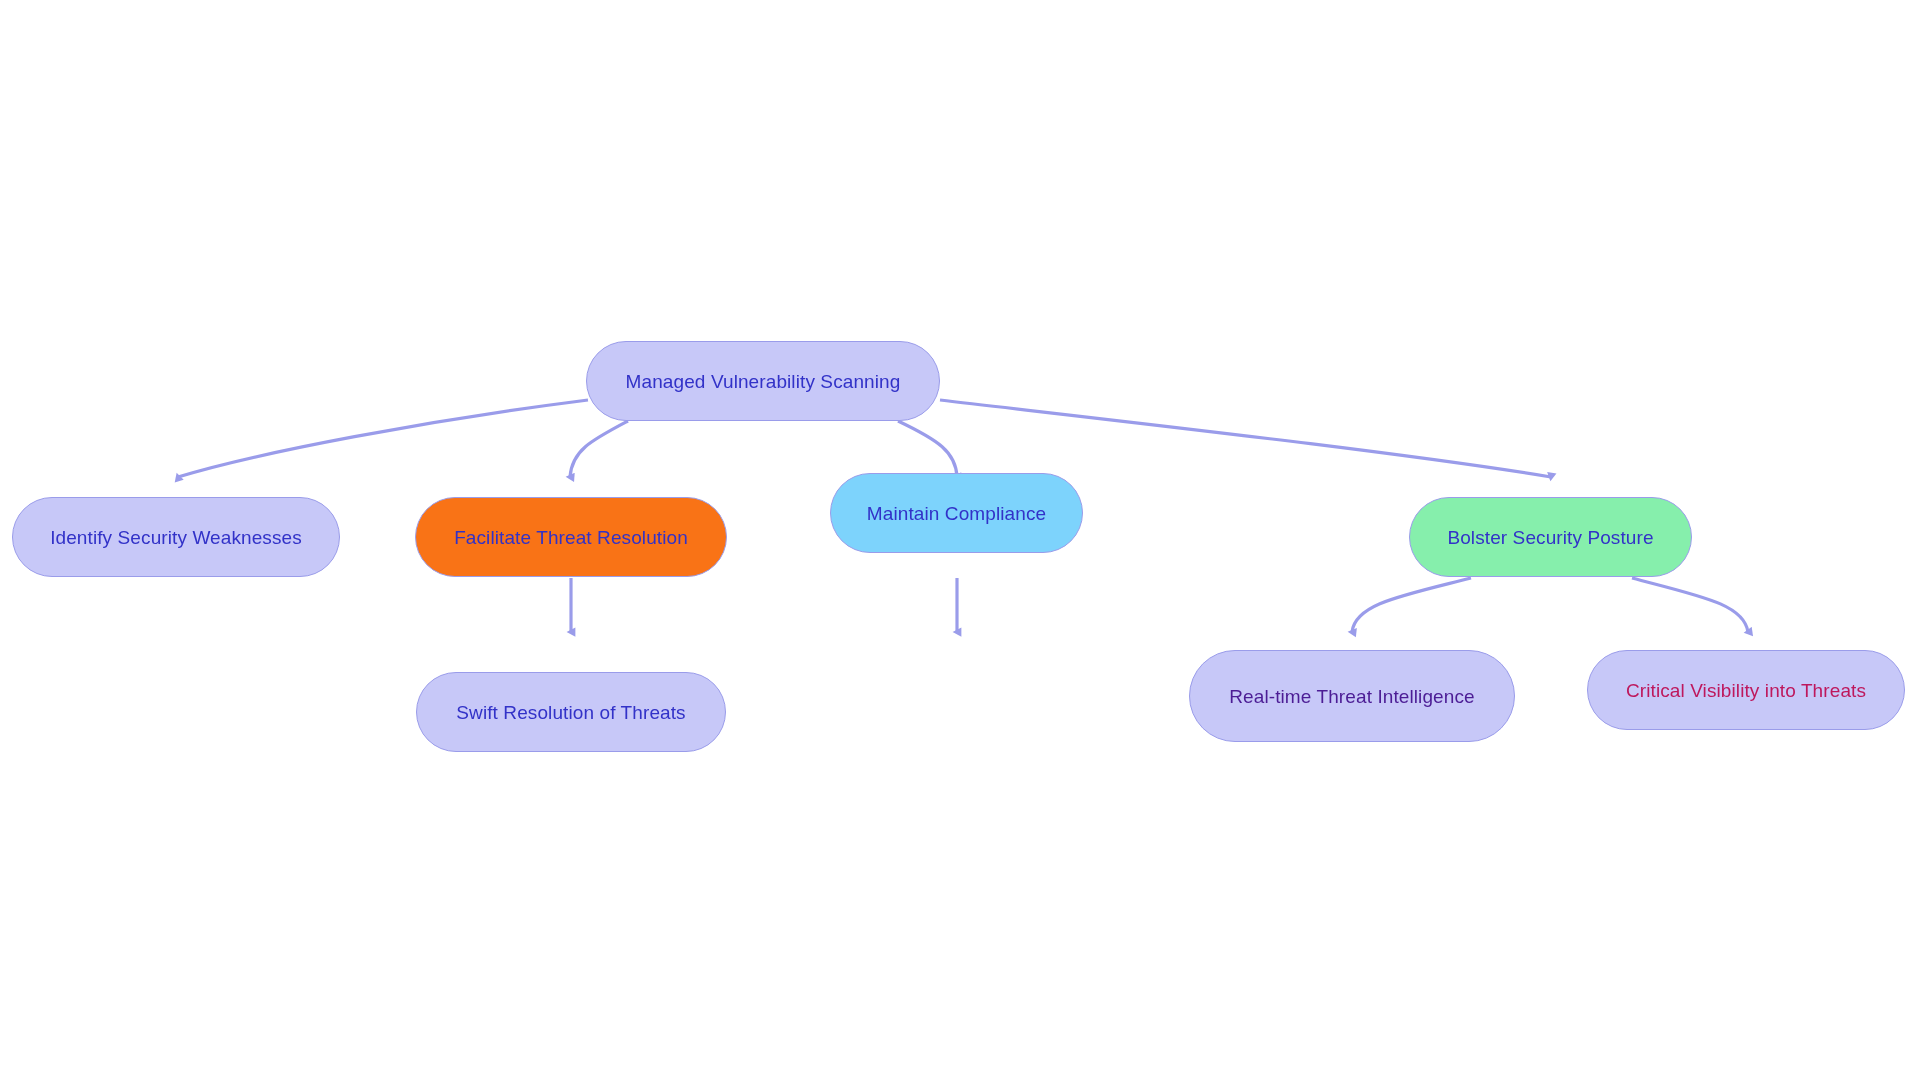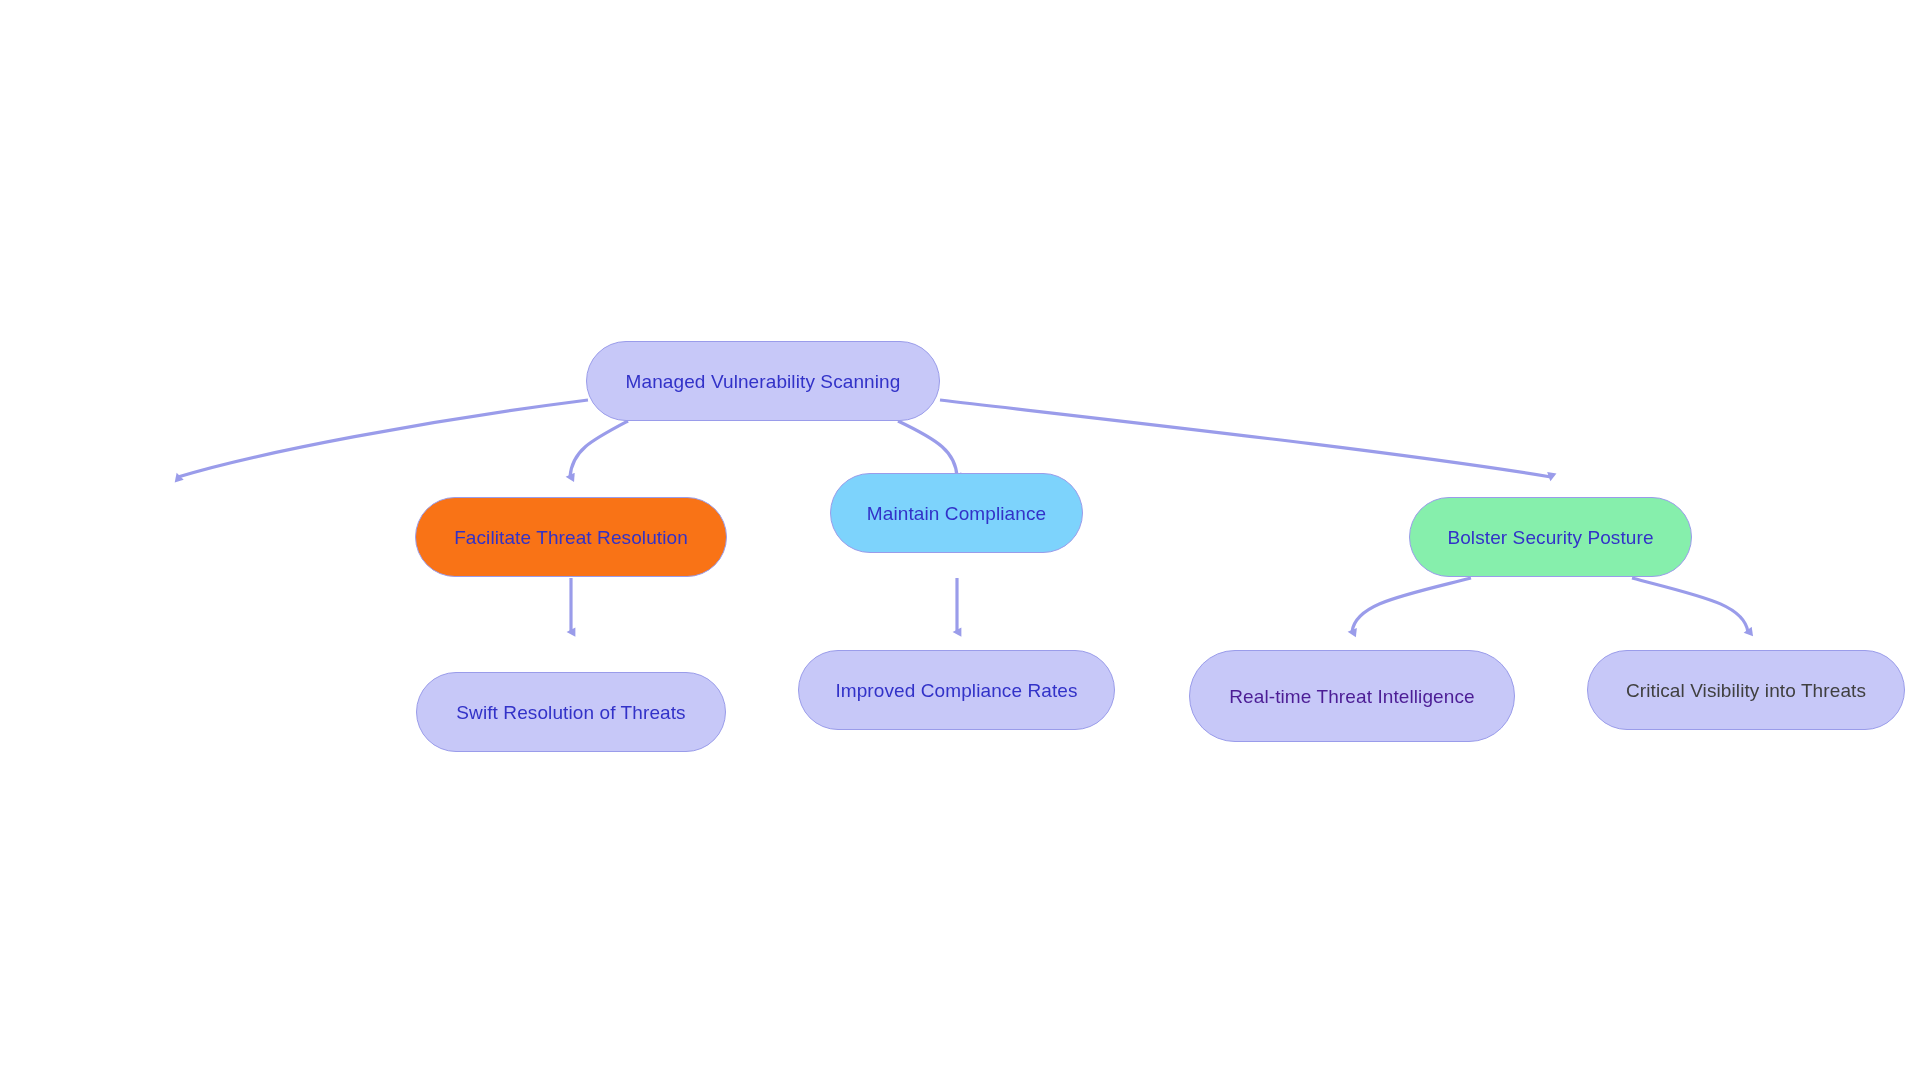--- a/index.html
+++ b/index.html
@@ -78,42 +78,42 @@
 
     <path d="M 1471 578 C 1400 596, 1355 604, 1352 632" fill="none" stroke="#9a9cea" stroke-width="3.2" marker-end="url(#arrowhead)"></path>
 
     <path d="M 1632 578 C 1700 596, 1744 604, 1748 632" fill="none" stroke="#9a9cea" stroke-width="3.2" marker-end="url(#arrowhead)"></path>
   </svg>
 
   <div class="node" style="left: 586px; top: 341px; width: 354px; height: 80px; background: rgb(199, 200, 248); border-color: rgb(154, 156, 234); color: rgb(50, 50, 200);">
     <span class="node-label">Managed Vulnerability Scanning</span>
   </div>
 
+  <div class="node" style="left: 12px; top: 497px; width: 328px; height: 80px; background: rgb(199, 200, 248); border-color: rgb(154, 156, 234); color: rgb(50, 50, 200);">
+    <span class="node-label">Identify Security Weaknesses</span>
+  </div>
 
   <div class="node" style="left: 415px; top: 497px; width: 312px; height: 80px; background: #f97316; border-color: rgb(154, 156, 234); color: rgb(50, 50, 200);">
     <span class="node-label">Facilitate Threat Resolution</span>
   </div>
 
   <div class="node" style="left: 830px; top: 473px; width: 253px; height: 80px; background: #7dd3fc; border-color: rgb(154, 156, 234); color: rgb(50, 50, 200);">
     <span class="node-label">Maintain Compliance</span>
   </div>
 
   <div class="node" style="left: 1409px; top: 497px; width: 283px; height: 80px; background: #86efac; border-color: rgb(154, 156, 234); color: rgb(50, 50, 200);">
     <span class="node-label">Bolster Security Posture</span>
   </div>
 
   <div class="node" style="left: 416px; top: 650px; width: 310px; height: 80px; background: rgb(199, 200, 248); border-color: rgb(154, 156, 234); color: rgb(50, 50, 200); margin-top: 22px;">
     <span class="node-label">Swift Resolution of Threats</span>
   </div>
 
-  <div class="node" style="left: 798px; top: 650px; width: 317px; height: 80px; background: rgb(199, 200, 248); border-color: rgb(154, 156, 234); color: rgb(50, 50, 200);">
-    <span class="node-label">Improved Compliance Rates</span>
-  </div>
 
   <div class="node" style="left: 1189px; top: 650px; width: 326px; height: 92px; background: rgb(199, 200, 248); border-color: rgb(154, 156, 234); color: #4c1d95;">
     <span class="node-label">Real-time Threat Intelligence</span>
   </div>
 
-  <div class="node" style="left: 1587px; top: 650px; width: 318px; height: 80px; background: rgb(199, 200, 248); border-color: rgb(154, 156, 234); color: #404040;">
+  <div class="node" style="left: 1587px; top: 650px; width: 318px; height: 80px; background: rgb(199, 200, 248); border-color: rgb(154, 156, 234); color: #be185d;">
     <span class="node-label">Critical Visibility into Threats</span>
   </div>
 
 </div>
 
 </body></html>

